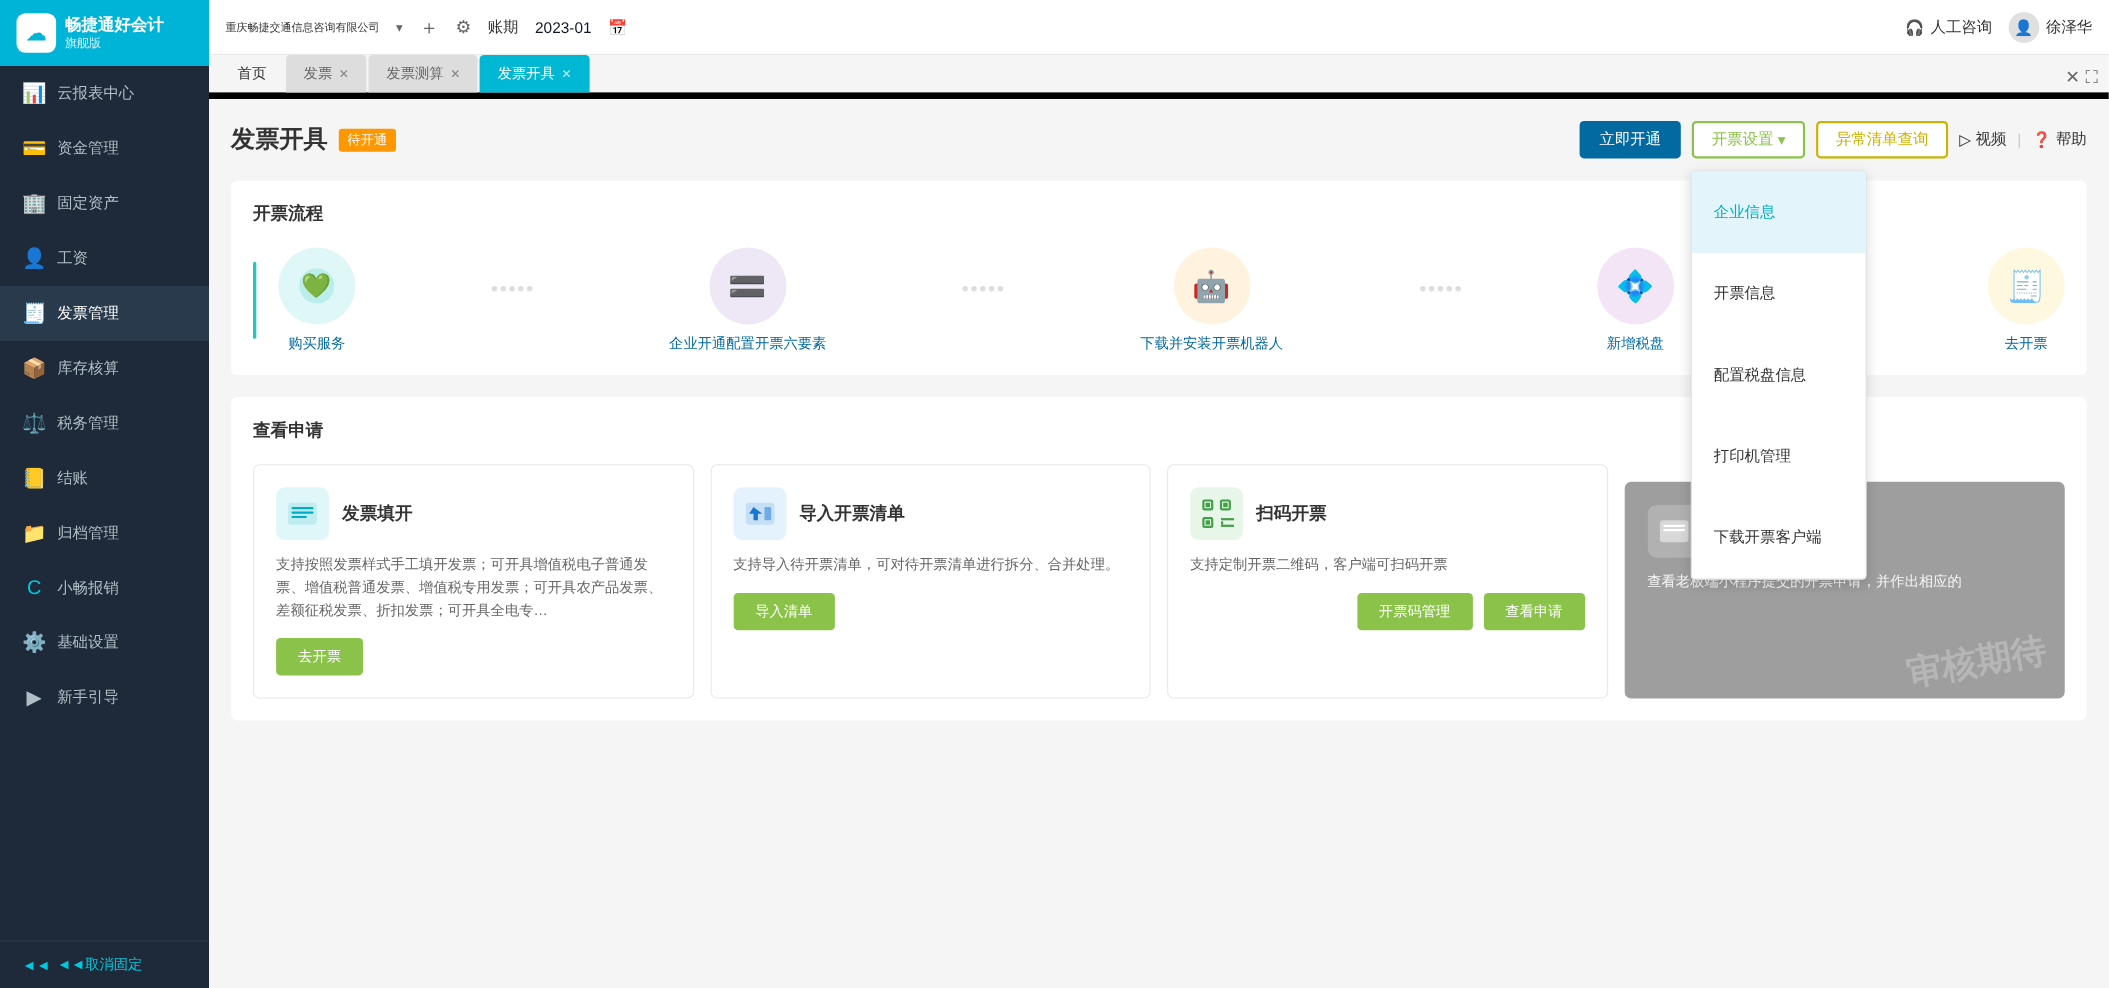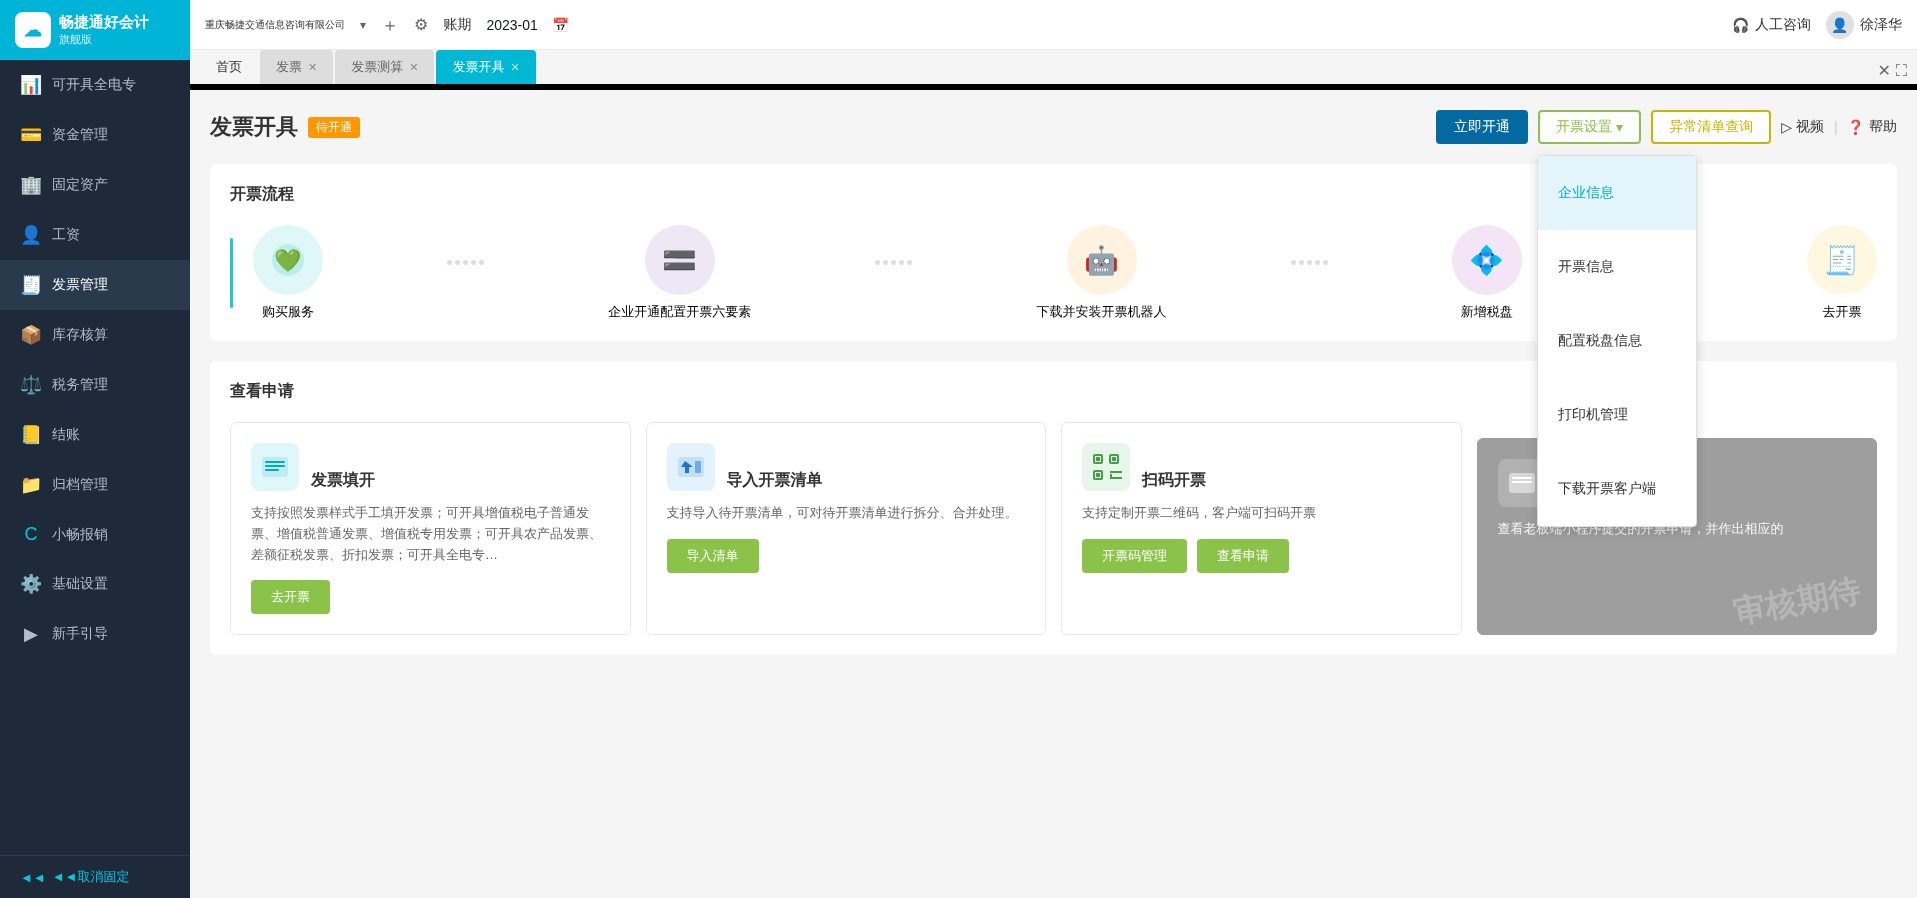--- a/index.html
+++ b/index.html
@@ -97,33 +97,33 @@
     }
     .section-title { font-size: 16px; font-weight: bold; color: #333; margin-bottom: 20px; }
     .step { display: flex; flex-direction: column; align-items: center; gap: 8px; position: relative; }
     .step-icon-wrap {
       width: 70px; height: 70px; border-radius: 50%; display: flex; align-items: center; justify-content: center; font-size: 28px;
     }
     .step-icon-teal { background: #e0f7f7; color: #26c6c6; }
     .step-icon-purple { background: #ede7f6; color: #9c27b0; }
     .step-icon-orange { background: #fff3e0; color: #ff9800; }
     .step-icon-violet { background: #f3e5f5; color: #8e24aa; }
-    .step-label { font-size: 13px; color: #000000; text-align: right; }
+    .step-label { font-size: 13px; color: #0369a1; text-align: right; }
     .step-connector {
       flex: 1; display: flex; align-items: center; justify-content: center; padding-bottom: 22px;
     }
     .step-dots { display: flex; gap: 3px; }
     .step-dot { width: 5px; height: 5px; background: #ddd; border-radius: 50%; }
 
     
     .method-cards { display: flex; gap: 15px; }
     .method-card {
       flex: 1; background: white; border: 1px solid #e8e8e8; border-radius: 6px; padding: 20px; min-height: 180px;
     }
-    .method-card-header { display: flex; align-items: flex-end; gap: 12px; margin-bottom: 12px; }
+    .method-card-header { display: flex; align-items: center; gap: 12px; margin-bottom: 12px; }
     .method-icon { width: 48px; height: 48px; border-radius: 8px; display: flex; align-items: center; justify-content: center; font-size: 24px; }
     .method-icon-teal { background: #e0f7fa; color: #00acc1; }
     .method-icon-blue { background: #e3f2fd; color: #1976d2; }
     .method-icon-light { background: #e8f5e9; color: #43a047; }
     .method-title { font-size: 16px; font-weight: bold; color: #333; }
     .method-desc { font-size: 13px; color: #666; line-height: 1.6; margin-bottom: 15px; }
     .method-btn { background: #8bc34a; color: white; border: none; padding: 8px 20px; border-radius: 4px; cursor: pointer; font-size: 13px; }
     .dark-title { color: white; font-size: 16px; font-weight: bold; }
     .dark-desc { color: rgba(255,255,255,0.9); font-size: 13px; line-height: 1.6; }
     .method-card-dark-wrap { position: relative; overflow: hidden; margin-top: 16px; }
@@ -146,21 +146,21 @@
   <div class="sidebar-logo">
     <div class="logo-icon">☁</div>
     <div>
       <div style="color:white;font-size:15px;font-weight:bold;">畅捷通好会计</div>
       <div style="color:rgba(255,255,255,0.8);font-size:11px;">旗舰版</div>
     </div>
   </div>
   <div class="sidebar-scroll">
     <div class="sidebar-item">
       <span class="s-icon">📊</span>
-      <span class="s-label">可开具全电专</span>
+      <span class="s-label">云报表中心</span>
     </div>
     <div class="sidebar-item">
       <span class="s-icon">💳</span>
       <span class="s-label">资金管理</span>
     </div>
     <div class="sidebar-item">
       <span class="s-icon">🏢</span>
       <span class="s-label">固定资产</span>
     </div>
     <div class="sidebar-item">
@@ -425,21 +425,21 @@
                 <rect x="6" y="22" width="4" height="4" fill="#43a047"></rect>
                 <rect x="22" y="6" width="4" height="4" fill="#43a047"></rect>
                 <rect x="20" y="20" width="12" height="2" fill="#43a047"></rect>
                 <rect x="20" y="26" width="12" height="2" fill="#43a047"></rect>
                 <rect x="20" y="23" width="2" height="3" fill="#43a047"></rect>
               </svg>
           </div>
           <span class="method-title">扫码开票</span>
         </div>
         <div class="method-desc">支持定制开票二维码，客户端可扫码开票</div>
-        <div style="display:flex;gap:10px;">
+        <div style="display:flex;gap:10px;justify-content:flex-end;">
           <button class="method-btn">开票码管理</button>
           <button class="method-btn">查看申请</button>
         </div>
       </div>
 
       <div class="method-card method-card-dark-wrap" style="background:#9e9e9e;border-color:#9e9e9e;position:relative;overflow:hidden;">
         <div class="method-card-header">
           <div style="width:48px;height:48px;background:rgba(255,255,255,0.2);border-radius:8px;display:flex;align-items:center;justify-content:center;">
             <svg width="32" height="32" viewBox="0 0 32 32">
                 <rect width="26" height="20" x="3" y="6" rx="3" fill="white" opacity="0.5"></rect>

